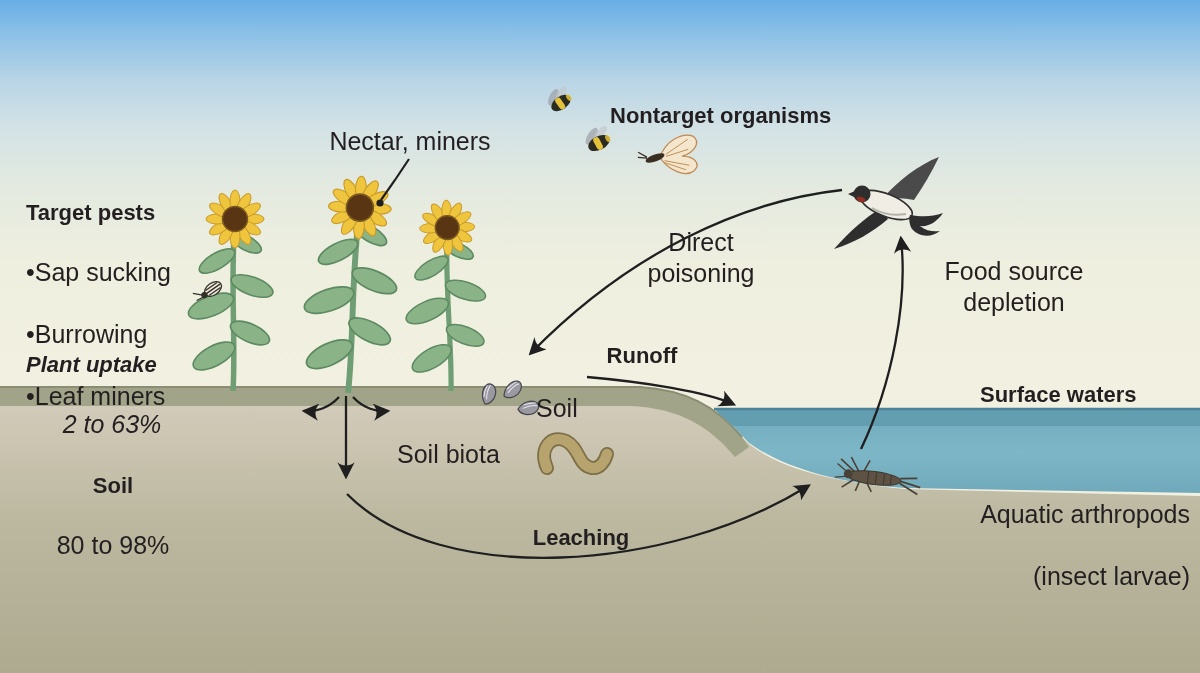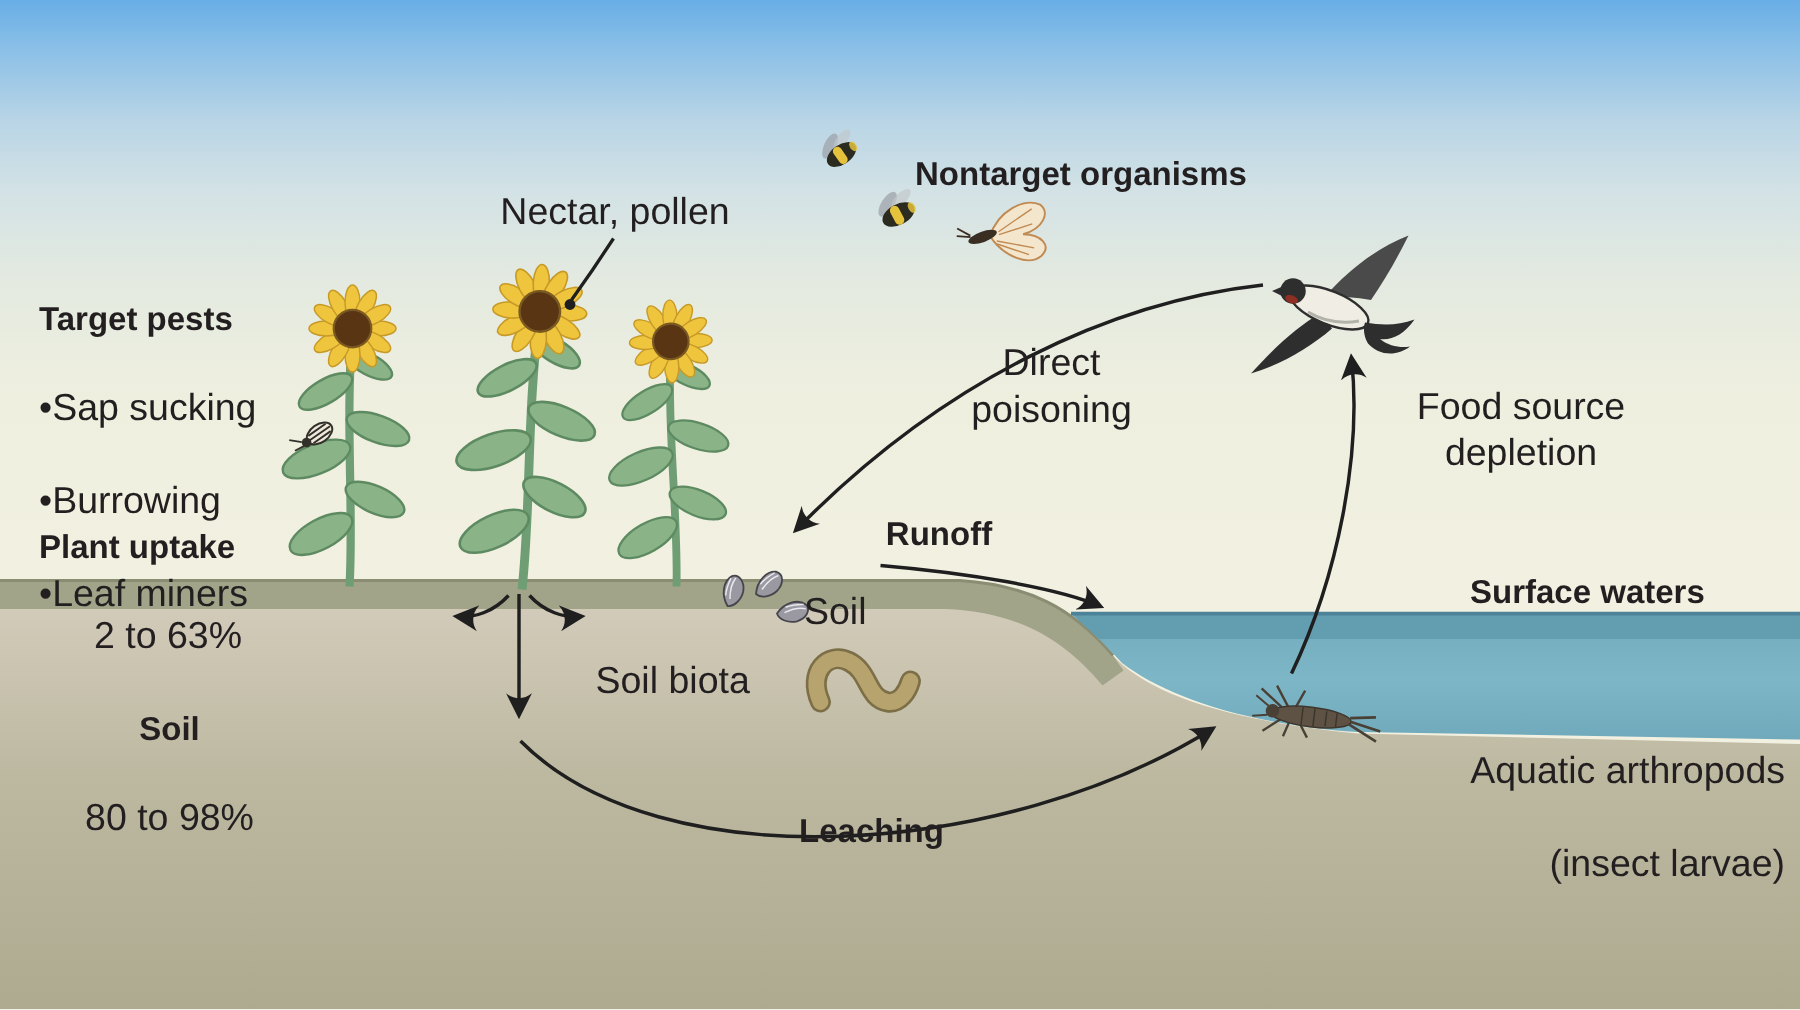--- a/index.html
+++ b/index.html
@@ -180,53 +180,53 @@
     <g transform="translate(874,478) rotate(7)">
       <path d="M-20,-4 L-35,-15 M-16,-5 L-25,-18 M-11,-5 L-6,-17 M-20,4 L-31,13 M-14,5 L-17,15 M-7,5 L-1,14" stroke="#4a4136" stroke-width="1.6" fill="none"></path>
       <ellipse rx="27" ry="6.5" fill="#5d5244" stroke="#3e362c" stroke-width="1"></ellipse>
       <path d="M-6,-6 L-6,6 M2,-6 L2,6 M10,-5 L10,5 M17,-4.5 L17,4.5" stroke="#3e362c" stroke-width="1"></path>
       <circle cx="-26" cy="-1" r="4.5" fill="#4a4136"></circle>
       <path d="M-29,-4 L-38,-10 M-29,2 L-39,4" stroke="#4a4136" stroke-width="1.3" fill="none"></path>
       <path d="M26,2 L45,11 M27,0 L47,4 M26,-2.5 L43,-5" stroke="#4a4136" stroke-width="1.8" fill="none"></path>
     </g>
   </svg>
 
-  <div class="lbl ctr" style="left:318px;top:126px;width:184px;">Nectar, pollen</div>
+  <div class="lbl ctr" style="left:318px;top:126px;width:184px;">Nectar, miners</div>
 
   <div class="lbl b" style="left:610px;top:102px;">Nontarget organisms</div>
 
   <div class="lbl" style="left:26px;top:168px;">
     <div class="b">Target pests</div>
     <div>•Sap sucking</div>
     <div>•Burrowing</div>
     <div>•Leaf miners</div>
   </div>
 
-  <div class="lbl ctr" style="left:26px;top:320px;width:172px;">
+  <div class="lbl ctr" style="left:26px;top:320px;width:172px;font-style:italic;">
     <div class="b" style="text-align:left;">Plant uptake</div>
     <div>2 to 63%</div>
   </div>
 
   <div class="lbl ctr" style="left:926px;top:256px;width:176px;">Food source depletion</div>
 
   <div class="lbl ctr" style="left:618px;top:227px;width:166px;">Direct poisoning</div>
 
-  <div class="lbl b ctr" style="left:576px;top:342px;width:100px;text-align:center;">Runoff</div>
+  <div class="lbl b ctr" style="left:592px;top:342px;width:100px;text-align:center;">Runoff</div>
 
   <div class="lbl b" style="left:980px;top:381px;">Surface waters</div>
 
   <div class="lbl" style="left:536px;top:393px;">Soil</div>
 
   <div class="lbl" style="left:397px;top:439px;">Soil biota</div>
 
   <div class="lbl ctr" style="left:38px;top:441px;width:150px;">
     <div class="b">Soil</div>
     <div>80 to 98%</div>
   </div>
 
-  <div class="lbl b ctr" style="left:516px;top:524px;width:130px;margin-top:16px;">Leaching</div>
+  <div class="lbl b ctr" style="left:516px;top:524px;width:130px;">Leaching</div>
 
   <div class="lbl ctr" style="left:930px;top:468px;width:260px;text-align:right;">
     <div>Aquatic arthropods</div>
     <div>(insect larvae)</div>
   </div>
 
 </div>
 
 </body></html>

